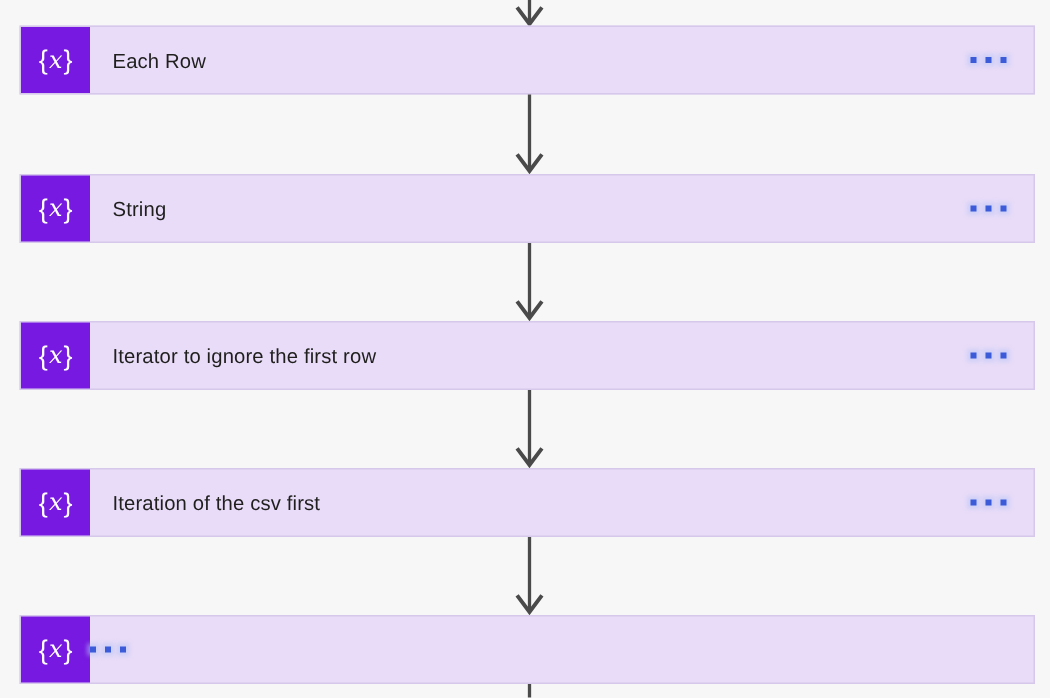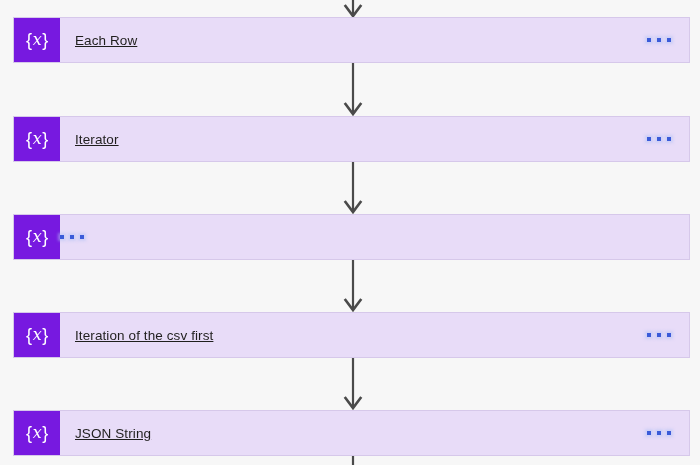--- a/index.html
+++ b/index.html
@@ -80,21 +80,20 @@
     flex: 1 1 auto;
     display: flex;
     align-items: center;
     padding-left: 15px;
     font-size: 13.5px;
     color: #201f1e;
     letter-spacing: 0.1px;
     white-space: nowrap;
     overflow: hidden;
     text-overflow: ellipsis;
-    text-decoration: underline;
   }
 
   .card-menu {
     flex: 0 0 auto;
     display: flex;
     align-items: center;
     justify-content: center;
     gap: 6px;
     padding-right: 18px;
     cursor: pointer;
@@ -138,41 +137,42 @@
       <path d="M4.5 41 L12 51 L19.5 41" fill="none" stroke="#4a4a4a" stroke-width="2.6" stroke-linecap="square" stroke-linejoin="miter"></path>
     </svg>
   </div>
 
   <div class="action-card" style="top:116px;">
     <div class="card-icon">
       <span class="brace">{</span>
         <span class="xvar">x</span>
         <span class="brace">}</span>
     </div>
-    <div class="card-title">Iterator</div>
+    <div class="card-title">String</div>
     <div class="card-menu">
       <span class="dot"></span>
       <span class="dot"></span>
       <span class="dot"></span>
     </div>
   </div>
 
   <div class="connector" style="top:162px; height:52px;">
     <svg width="24" height="52" viewBox="0 0 24 52" aria-hidden="true">
       <line x1="12" y1="0" x2="12" y2="50" stroke="#4a4a4a" stroke-width="2.2"></line>
       <path d="M4.5 40 L12 50 L19.5 40" fill="none" stroke="#4a4a4a" stroke-width="2.6" stroke-linecap="square" stroke-linejoin="miter"></path>
     </svg>
   </div>
 
   <div class="action-card" style="top:214px;">
     <div class="card-icon">
       <span class="brace">{</span>
         <span class="xvar">x</span>
         <span class="brace">}</span>
     </div>
+    <div class="card-title">Iterator to ignore the first row</div>
     <div class="card-menu">
       <span class="dot"></span>
       <span class="dot"></span>
       <span class="dot"></span>
     </div>
   </div>
 
   <div class="connector" style="top:260px; height:52px;">
     <svg width="24" height="52" viewBox="0 0 24 52" aria-hidden="true">
       <line x1="12" y1="0" x2="12" y2="50" stroke="#4a4a4a" stroke-width="2.2"></line>
@@ -200,21 +200,20 @@
       <path d="M4.5 40 L12 50 L19.5 40" fill="none" stroke="#4a4a4a" stroke-width="2.6" stroke-linecap="square" stroke-linejoin="miter"></path>
     </svg>
   </div>
 
   <div class="action-card" style="top:410px;">
     <div class="card-icon">
       <span class="brace">{</span>
         <span class="xvar">x</span>
         <span class="brace">}</span>
     </div>
-    <div class="card-title">JSON String</div>
     <div class="card-menu">
       <span class="dot"></span>
       <span class="dot"></span>
       <span class="dot"></span>
     </div>
   </div>
 
   <div class="connector" style="top:456px; height:9px; overflow:hidden;">
     <svg width="24" height="52" viewBox="0 0 24 52" aria-hidden="true">
       <line x1="12" y1="0" x2="12" y2="50" stroke="#4a4a4a" stroke-width="2.2"></line>

